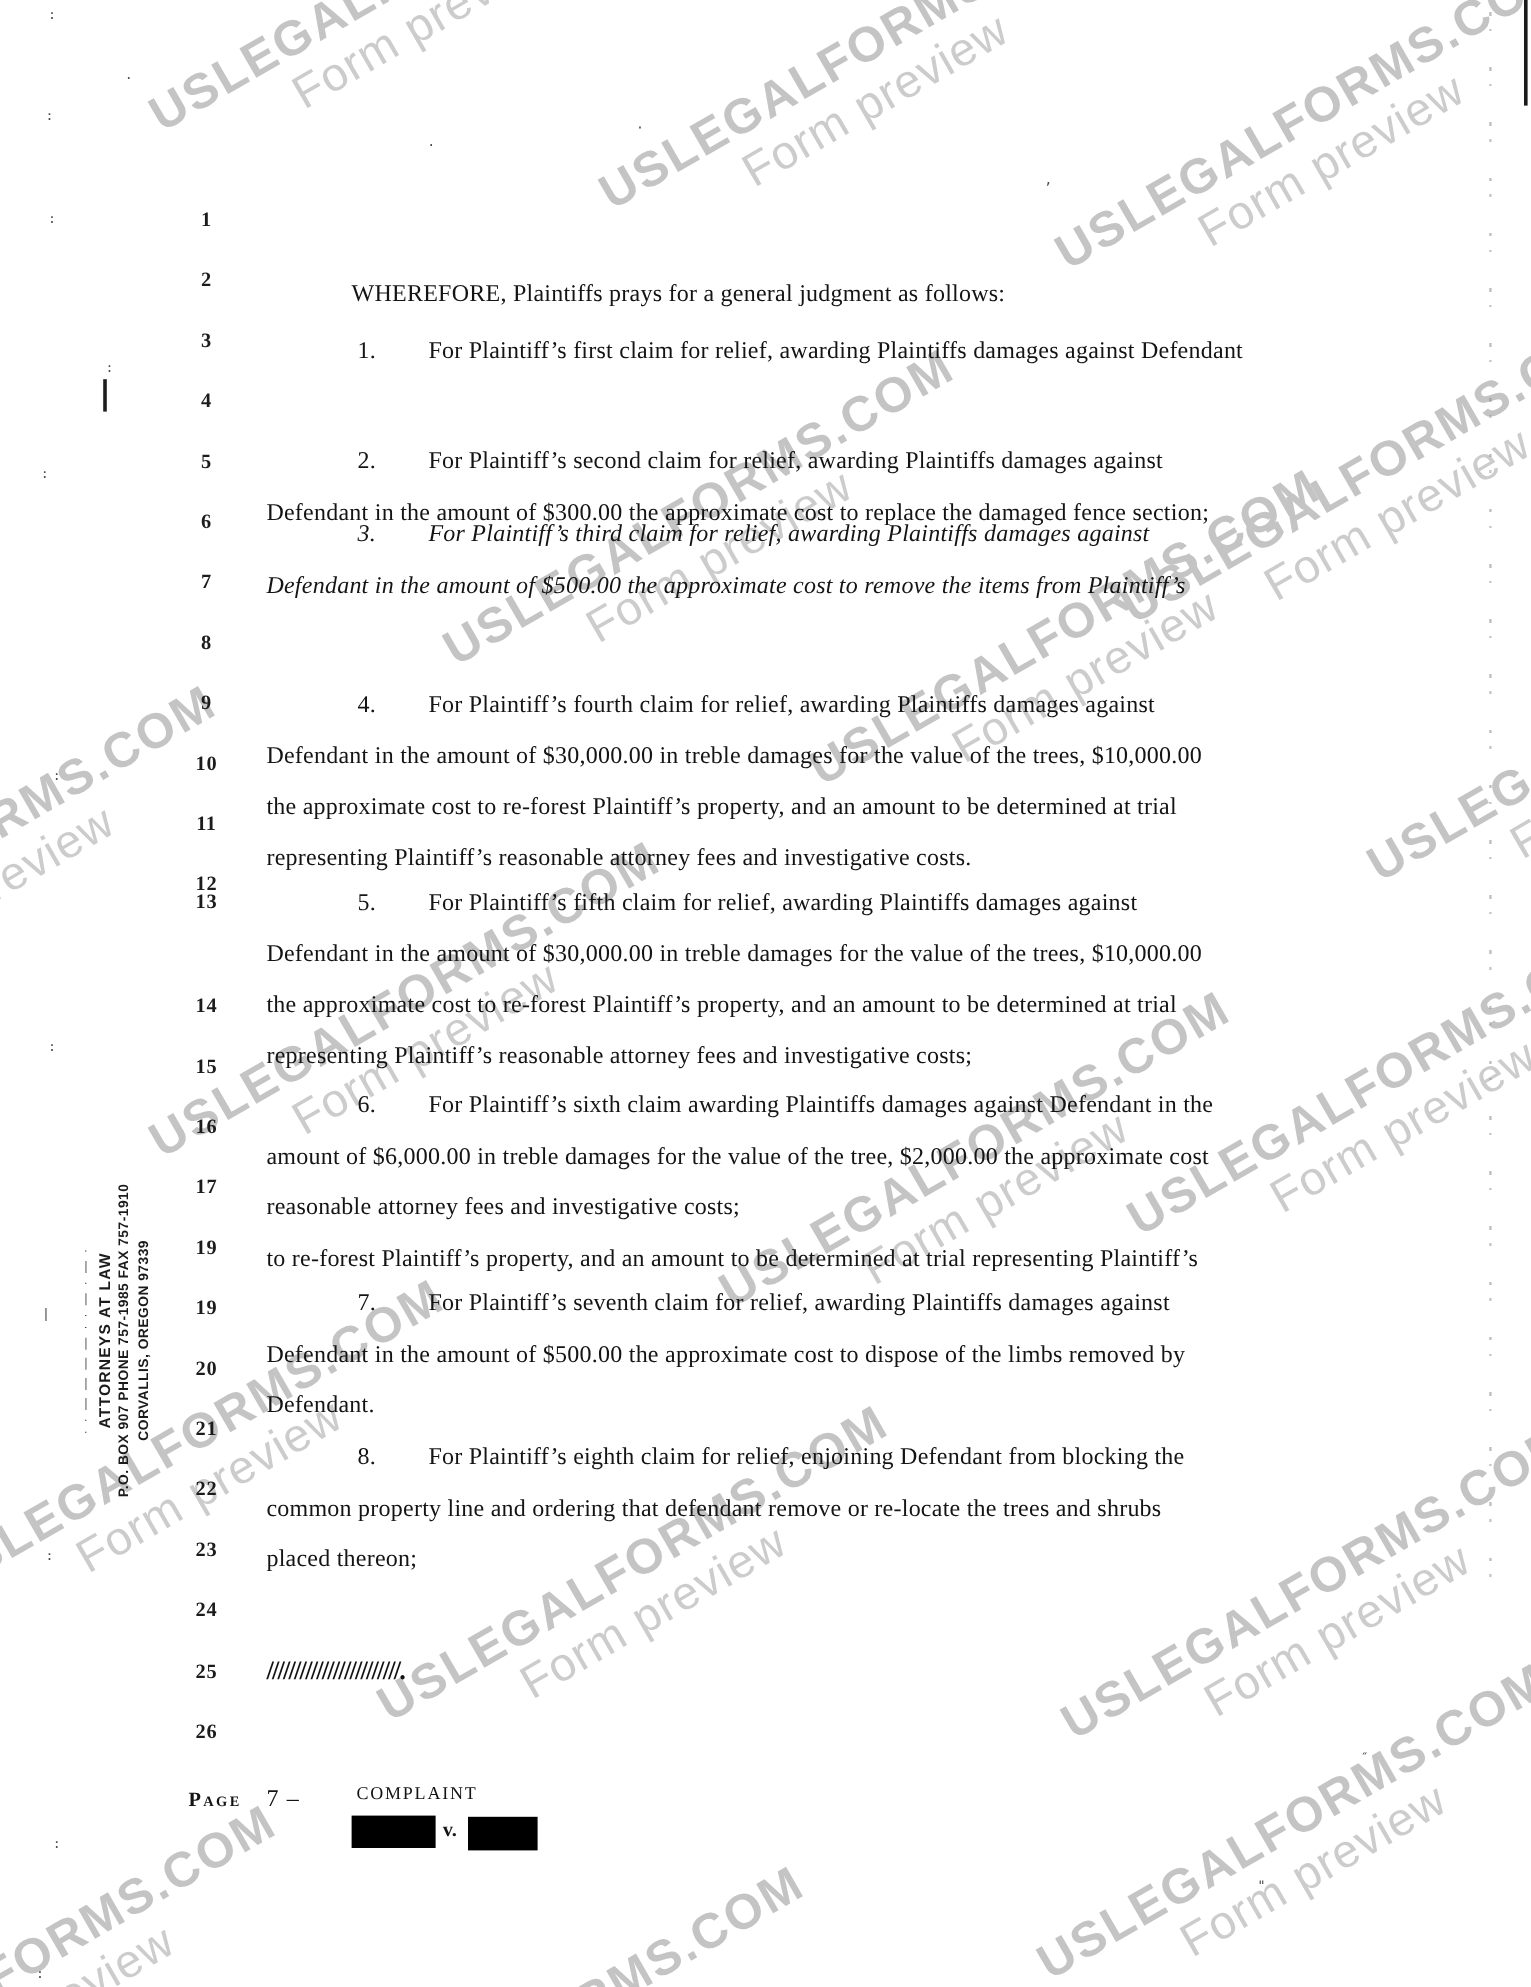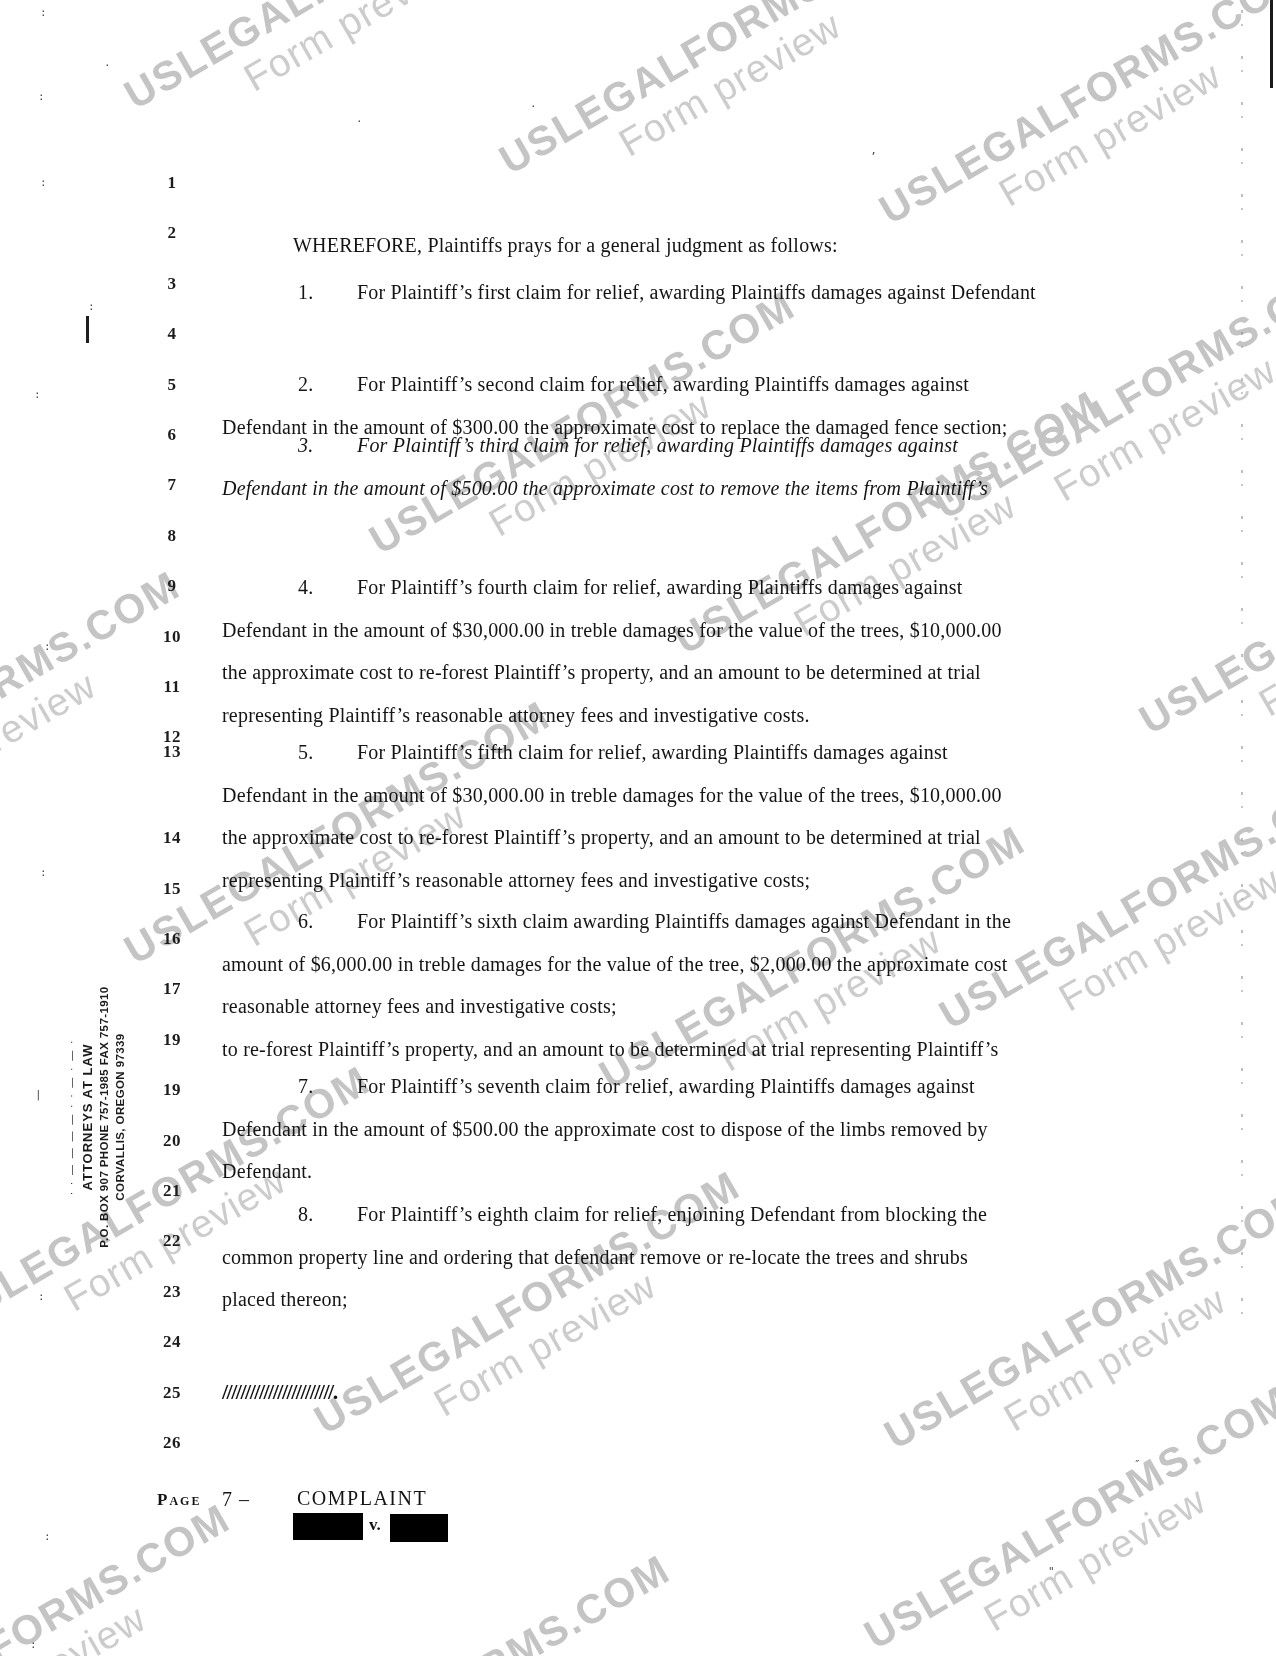--- a/index.html
+++ b/index.html
@@ -49,21 +49,21 @@
   .para { position:absolute; left:0; }
   .bline { height:42.5px; line-height:42.5px; white-space:nowrap; }
   .indent-intro { margin-left:71px; }
   .first-line .pnum { display:inline-block; margin-left:76px; width:59px; }
   .separator { position:absolute; z-index:3; left:222px; top:1371px; height:42px; line-height:42px;
                font-size:22px; letter-spacing:-1.5px; font-weight:bold; color:#111; }
   
   .footer { position:absolute; z-index:3; inset:auto auto 0 0; width:100%; height:0; }
   .f-page  { position:absolute; left:133px; top:-166px; font-size:17px; font-weight:bold; letter-spacing:2px; font-variant:small-caps;margin-left:24px; }
   .f-num   { position:absolute; left:222px; top:-168px; font-size:20px; letter-spacing:1px; }
-  .f-title { position:absolute; left:297px; top:-169px; font-size:20px; letter-spacing:1.5px; }
+  .f-title { position:absolute; left:297px; top:-169px; font-size:15px; letter-spacing:1.5px; }
   .f-redact1 { position:absolute; left:293px; top:-143px; width:70px; height:27px; background:#000; }
   .f-vs    { position:absolute; left:369px; top:-141px; font-size:17px; font-weight:bold; }
   .f-redact2 { position:absolute; left:390px; top:-142px; width:58px; height:28px; background:#000; }
 </style>
 </head>
 <body>
 
 <div class="page">
 
   <div class="wm-layer" id="wm-layer">

